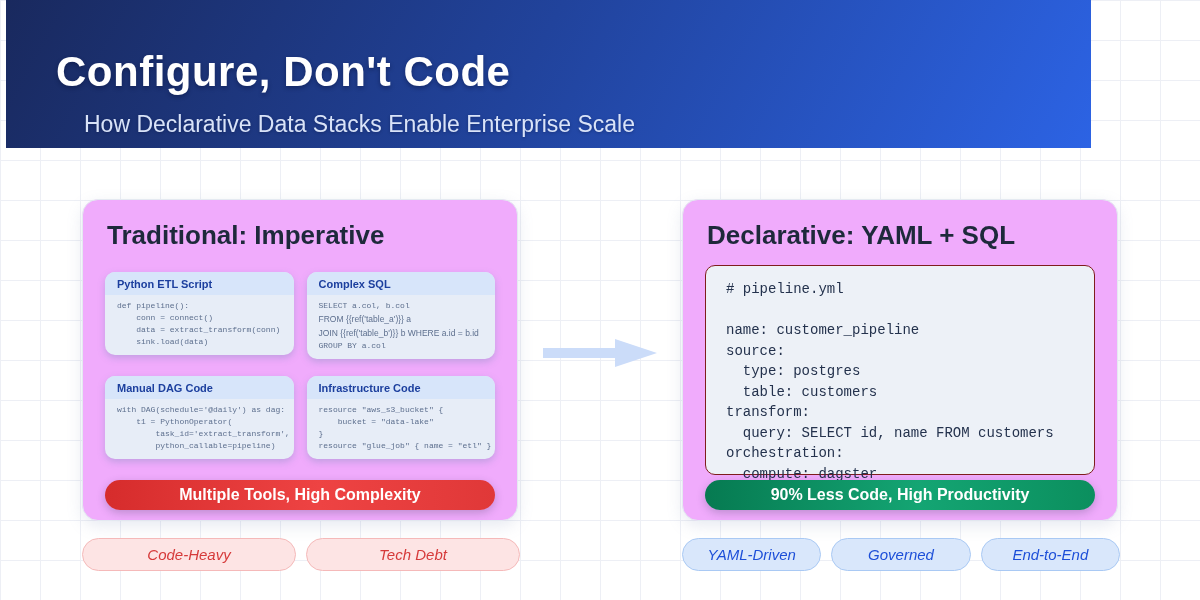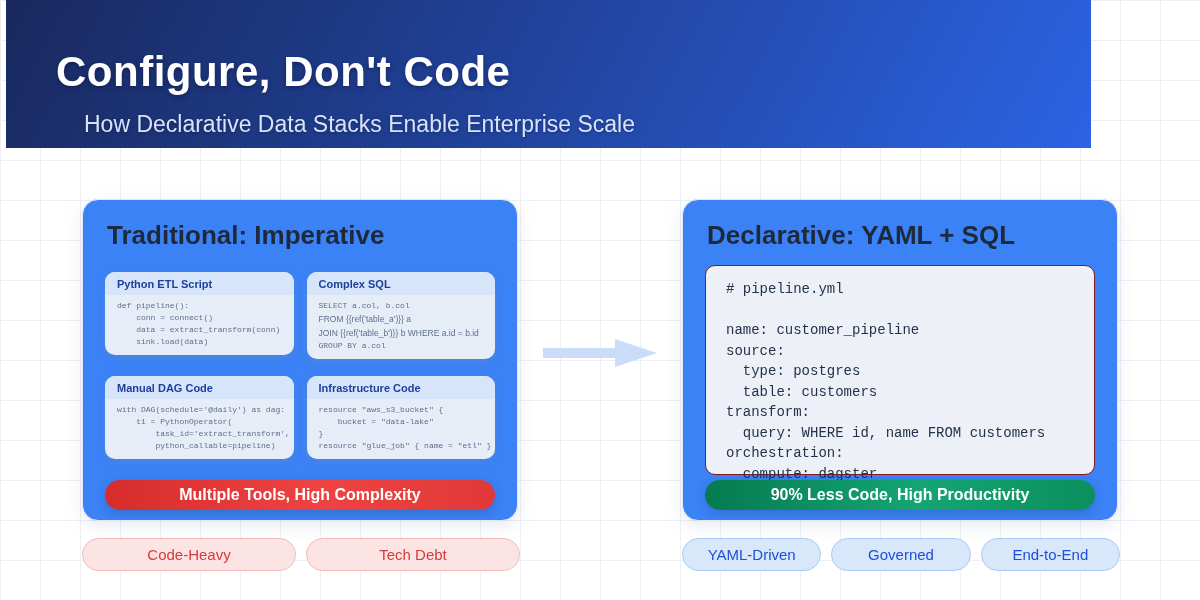--- a/index.html
+++ b/index.html
@@ -30,21 +30,21 @@
     margin-left:28px;
   }
 
   
   .col { position:absolute; top:199px; width:436px; }
   .col-left  { left:82px; }
   .col-right { left:682px; }
 
   .card {
     width:436px; height:322px;
-    background:#3b82f6; border:1px solid #e4e9f1; border-radius:16px;
+    background:#f0abfc; border:1px solid #e4e9f1; border-radius:16px;
     box-shadow:0 5px 16px rgba(120,140,180,0.18);
     padding:20px 22px 10px; display:flex; flex-direction:column;
   }
   .card h2 { font-size:26px; font-weight:700; color:#1e293b; margin:0 0 21px 2px; }
 
   
   .tools { display:grid; grid-template-columns:1fr 1fr; gap:17px 13px; }
   .tool {
     border-radius:10px; overflow:hidden; background:#e7edf7;
     box-shadow:0 3px 7px rgba(110,135,180,0.35);
@@ -77,21 +77,21 @@
     color:#ffffff; font-weight:700; font-size:16px;
     box-shadow:0 3px 8px rgba(40,50,80,0.25);
   }
   .banner-red   { background:linear-gradient(90deg, #d62c2c 0%, #ee4343 55%, #e03838 100%); }
   .banner-green { background:linear-gradient(90deg, #067a51 0%, #14a573 55%, #0b8f5e 100%); }
 
   
   .pill-row { display:flex; gap:10px; margin-top:17px; width:438px; }
   .pill {
     flex:1; height:33px; border-radius:17px;
-    display:flex; align-items:center; justify-content:center; font-size:15px;
+    display:flex; align-items:center; justify-content:center; font-size:15px;font-style:italic;
   }
   .pill-red  { background:#fde4e4; border:1.5px solid #f5b9b9; color:#d63a3a; }
   .pill-blue { background:#d9e7fb; border:1.5px solid #a9c9f4; color:#1d4fd8; }
 
   
   .arrow { position:absolute; left:543px; top:339px; width:114px; height:28px; }
 </style>
 </head>
 <body>
 
@@ -157,21 +157,21 @@
   <div class="card">
     <h2>Declarative: YAML + SQL</h2>
     <div class="yaml-box">
         <div class="line"># pipeline.yml</div>
         <div class="line">&nbsp;</div>
         <div class="line">name: customer_pipeline</div>
         <div class="line">source:</div>
         <div class="line">  type: postgres</div>
         <div class="line">  table: customers</div>
         <div class="line">transform:</div>
-        <div class="line">  query: WHERE id, name FROM customers</div>
+        <div class="line">  query: SELECT id, name FROM customers</div>
         <div class="line">orchestration:</div>
         <div class="line">  compute: dagster</div>
       </div>
     <div class="banner banner-green">90% Less Code, High Productivity</div>
   </div>
   <div class="pill-row">
       <div class="pill pill-blue">YAML-Driven</div>
       <div class="pill pill-blue">Governed</div>
       <div class="pill pill-blue">End-to-End</div>
     </div>

